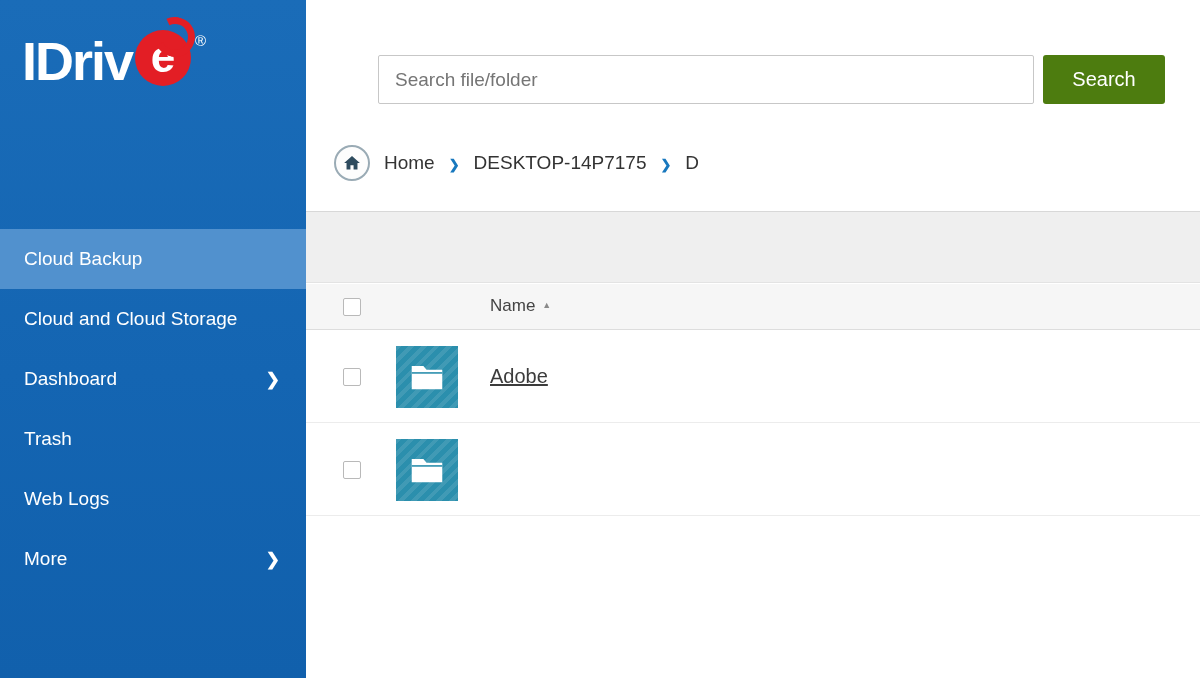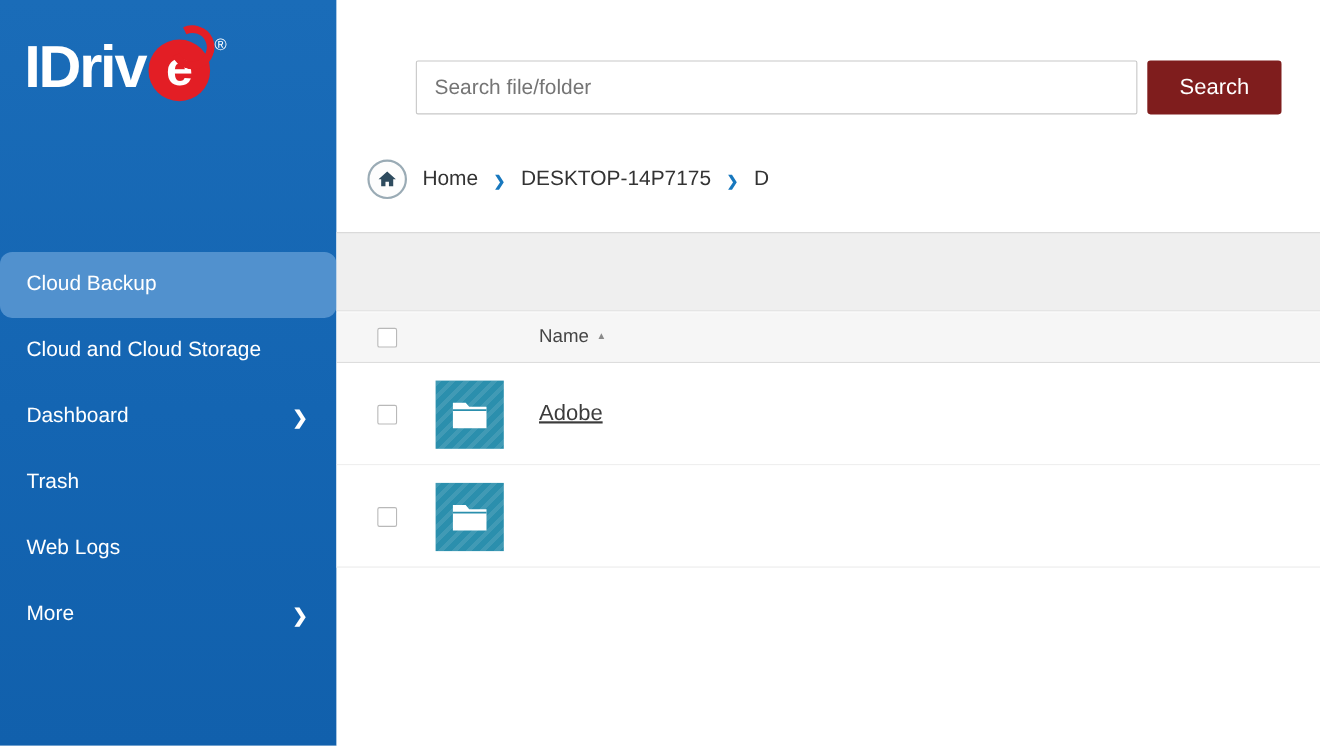--- a/index.html
+++ b/index.html
@@ -12,21 +12,21 @@
     color:#333;
   }
 
   
   .sidebar {
     position:absolute; left:0; top:0; width:306px; height:678px;
     background:linear-gradient(180deg,#1a6cb8 0%, #1465b2 55%, #1160ac 100%);
   }
   .logo {
     position:absolute; left:22px; top:30px;
-    display:flex; align-items:flex-end;
+    display:flex; align-items:flex-start;
   }
   .logo-text {
     color:#fff; font-size:54px; font-weight:bold; letter-spacing:-2px;
   }
   .logo-lock {
     position:relative; display:inline-block; width:56px; height:56px;
     background:#e31e25; border-radius:50%;
     color:#fff; font-size:44px; font-weight:bold;
     text-align:center; line-height:54px; margin-left:3px;
   }
@@ -41,42 +41,42 @@
     color:#fff; font-size:15px; align-self:flex-start; margin-left:4px; margin-top:2px;
     position:relative; z-index:2;
   }
 
   .nav { position:absolute; left:0; top:229px; width:100%; }
   .nav-item {
     height:60px; display:flex; align-items:center; justify-content:space-between;
     padding:0 26px 0 24px;
     color:#fff; font-size:19px; cursor:pointer;
   }
-  .nav-item.active { background:#5191ce;border-radius:11px; }
+  .nav-item.active { background:#5191ce; }
   .chevron {
     color:#fff; font-size:17px; font-weight:bold; line-height:1;
   }
 
   
   .main { position:absolute; left:306px; top:0; right:0; bottom:0; background:#fff; }
 
   .search-row {
     position:absolute; left:24px; top:55px; display:flex; align-items:stretch;padding-left:48px;
   }
   .search-input {
     width:656px; height:49px;
     border:1px solid #c7c7c7; border-radius:2px;
     font-size:19px; padding:0 16px; color:#333;
     font-family:"Liberation Sans", sans-serif;
     outline:none;
   }
   .search-input::placeholder { color:#757575; }
   .search-btn {
     width:122px; height:49px; margin-left:9px;
-    background:#7f1d1d; color:#fff; border:none; border-radius:3px;
+    background:#4d7c0f; color:#fff; border:none; border-radius:3px;
     font-size:20px; cursor:pointer;
     font-family:"Liberation Sans", sans-serif;
   }
 
   .breadcrumb {
     position:absolute; left:28px; top:145px;
     display:flex; align-items:center; font-size:19px; color:#333;
   }
   .home-circle {
     width:36px; height:36px; border:2px solid #9aabb5; border-radius:50%;

